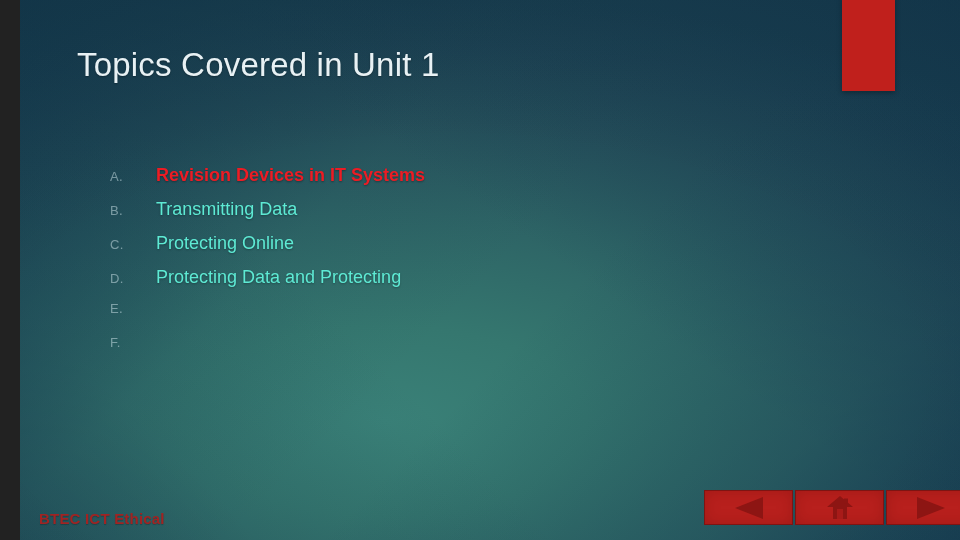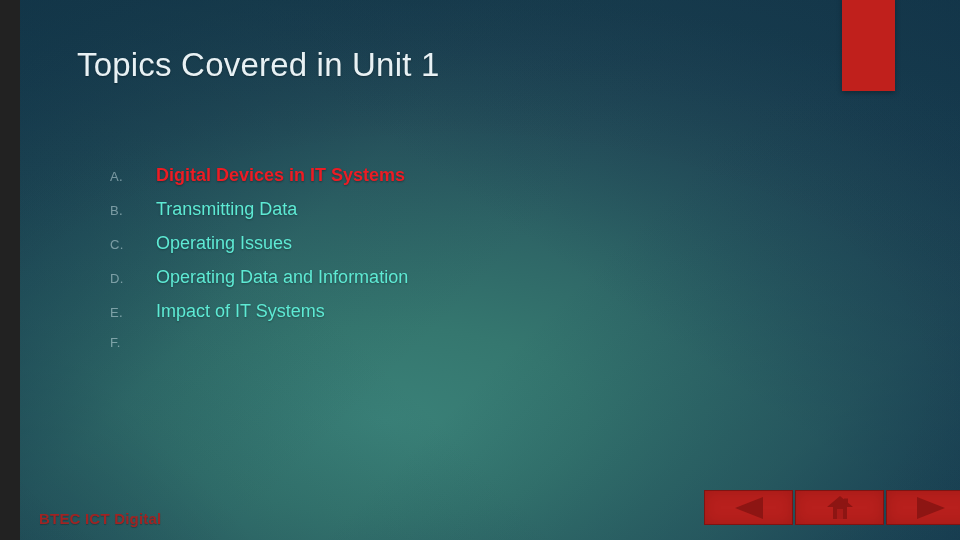--- a/index.html
+++ b/index.html
@@ -159,44 +159,43 @@
   <div id="bg-tint-bl"></div>
   <div id="bg-vignette"></div>
 
   <div id="accent-bar"></div>
 
   <div id="title">Topics Covered in Unit 1</div>
 
   <div id="topic-list">
       <div class="topic-row">
         <span class="topic-marker">A.</span>
-        <span class="topic-text accent">Digital Devices in IT Systems</span>
+        <span class="topic-text accent">Revision Devices in IT Systems</span>
       </div>
       <div class="topic-row">
         <span class="topic-marker">B.</span>
         <span class="topic-text">Transmitting Data</span>
       </div>
       <div class="topic-row">
         <span class="topic-marker">C.</span>
-        <span class="topic-text">Operating Issues</span>
+        <span class="topic-text">Protecting Online</span>
       </div>
       <div class="topic-row">
         <span class="topic-marker">D.</span>
-        <span class="topic-text">Operating Data and Information</span>
+        <span class="topic-text">Protecting Data and Protecting</span>
       </div>
       <div class="topic-row">
         <span class="topic-marker">E.</span>
-        <span class="topic-text">Impact of IT Systems</span>
       </div>
       <div class="topic-row">
         <span class="topic-marker">F.</span>
       </div>
     </div>
 
-  <div id="footer-text">BTEC ICT Digital</div>
+  <div id="footer-text">BTEC ICT Ethical</div>
 
   <div id="nav-buttons">
     <div class="nav-btn">
       <span>
         <svg width="34" height="24" viewBox="0 0 34 24" aria-hidden="true">
           <polygon class="glyph-dark" points="31,1 31,23 3,12"></polygon>
         </svg>
       </span>
     </div>
     <div class="nav-btn">

